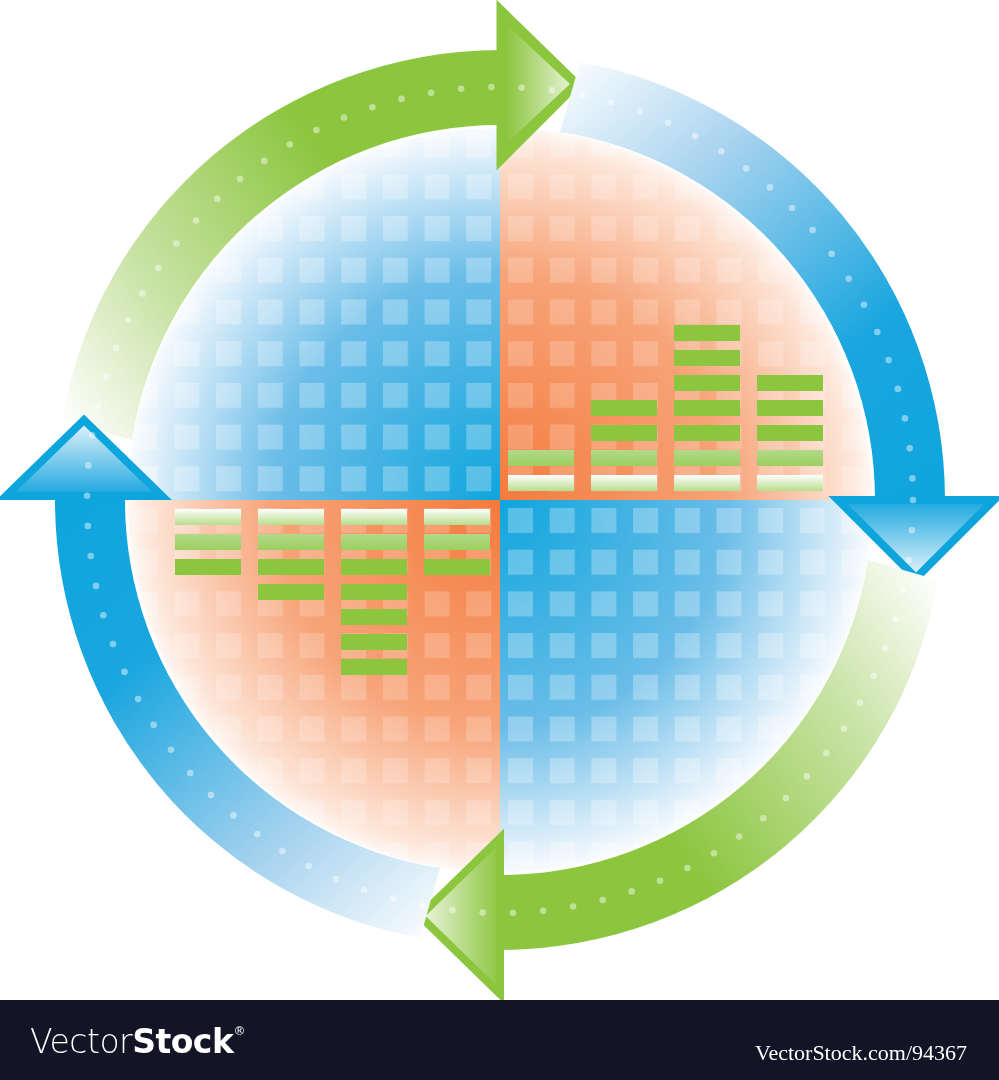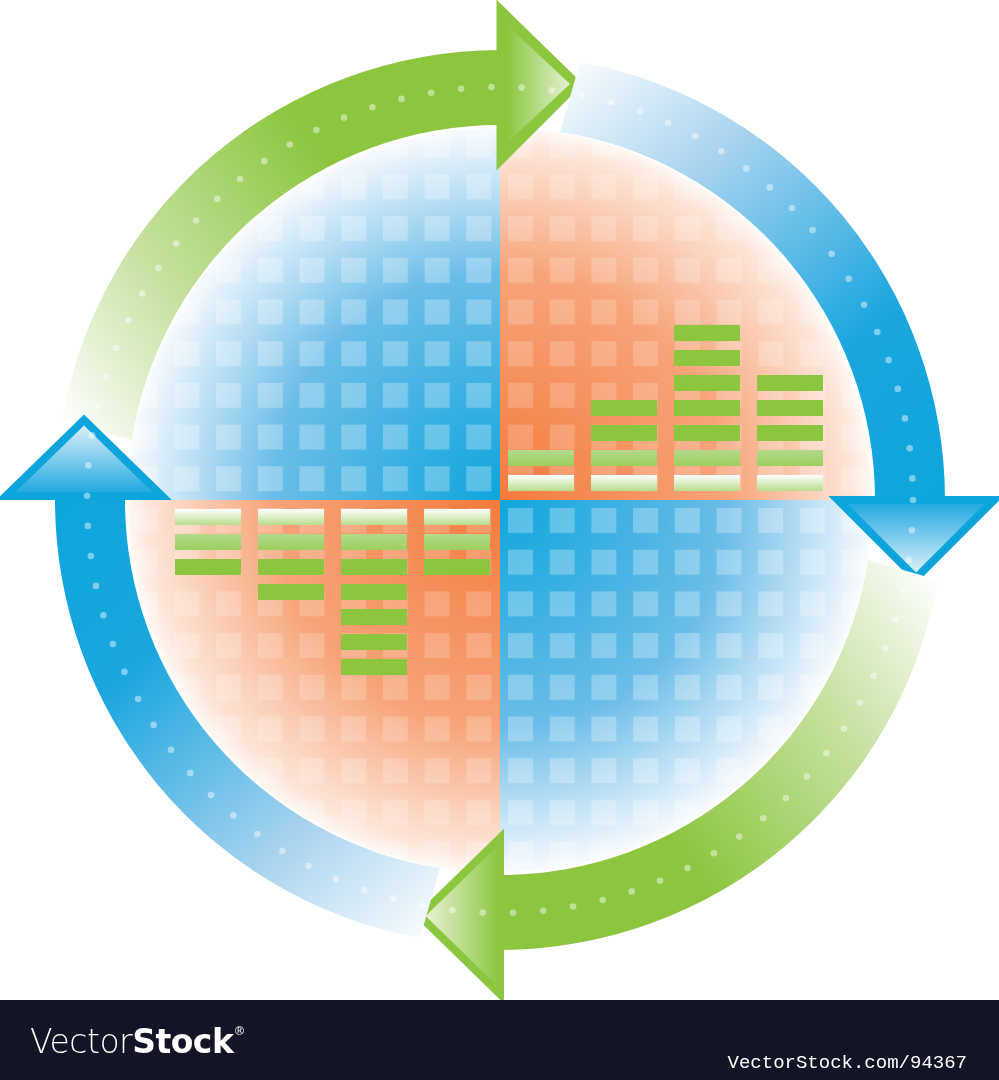--- a/index.html
+++ b/index.html
@@ -3,21 +3,21 @@
 <meta charset="utf-8">
 <style>
   html, body { margin: 0; padding: 0; background: #ffffff; }
   body { width: 999px; height: 1080px; position: relative; overflow: hidden; font-family: "DejaVu Sans", sans-serif; }
   #art { position: absolute; left: 0; top: 0; width: 999px; height: 1000px; }
   #footer { position: absolute; left: 0; top: 1000px; width: 999px; height: 80px; background: #131426; color: #ffffff; }
   #brand { position: absolute; left: 30px; top: 22px; font-size: 33px; letter-spacing: -0.5px; font-family: "DejaVu Sans", sans-serif; }
   #brand .light { font-weight: 300; }
   #brand .bold { font-weight: bold; }
   #brand .reg { font-size: 12px; vertical-align: top; position: relative; top: 2px; }
-  #ref { position: absolute; right: 32px; top: 52px; font-size: 19px; font-family: Liberation Mono, monospace; }
+  #ref { position: absolute; right: 32px; top: 40px; font-size: 22px; font-family: Liberation Serif, serif; }
 </style>
 </head>
 <body>
 
 <svg id="art" viewBox="0 0 999 1000" xmlns="http://www.w3.org/2000/svg">
   <defs>
 
     <radialGradient id="gBlueTL" cx="500" cy="500" r="380" gradientUnits="userSpaceOnUse">
       <stop offset="0" stop-color="#0ea5dd"></stop>
       <stop offset="0.6" stop-color="#6bbde8"></stop>

